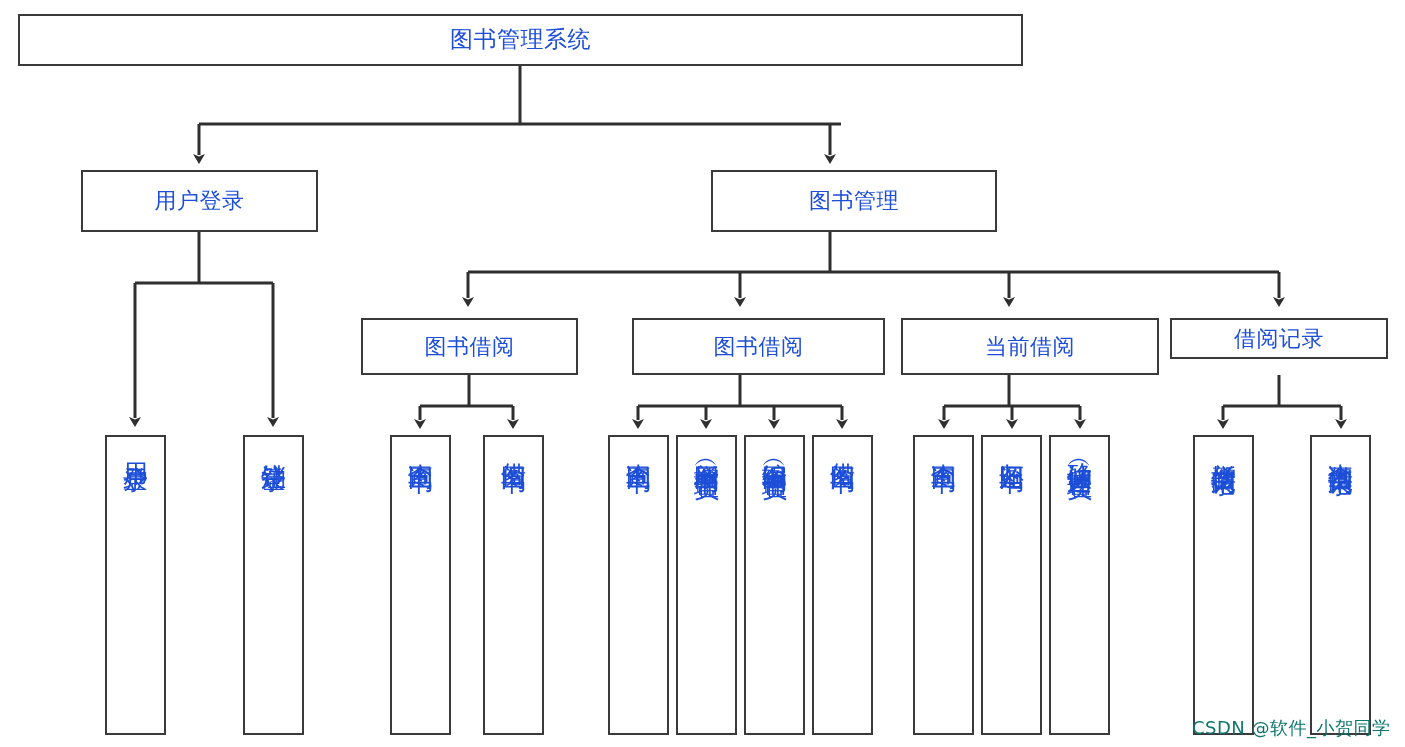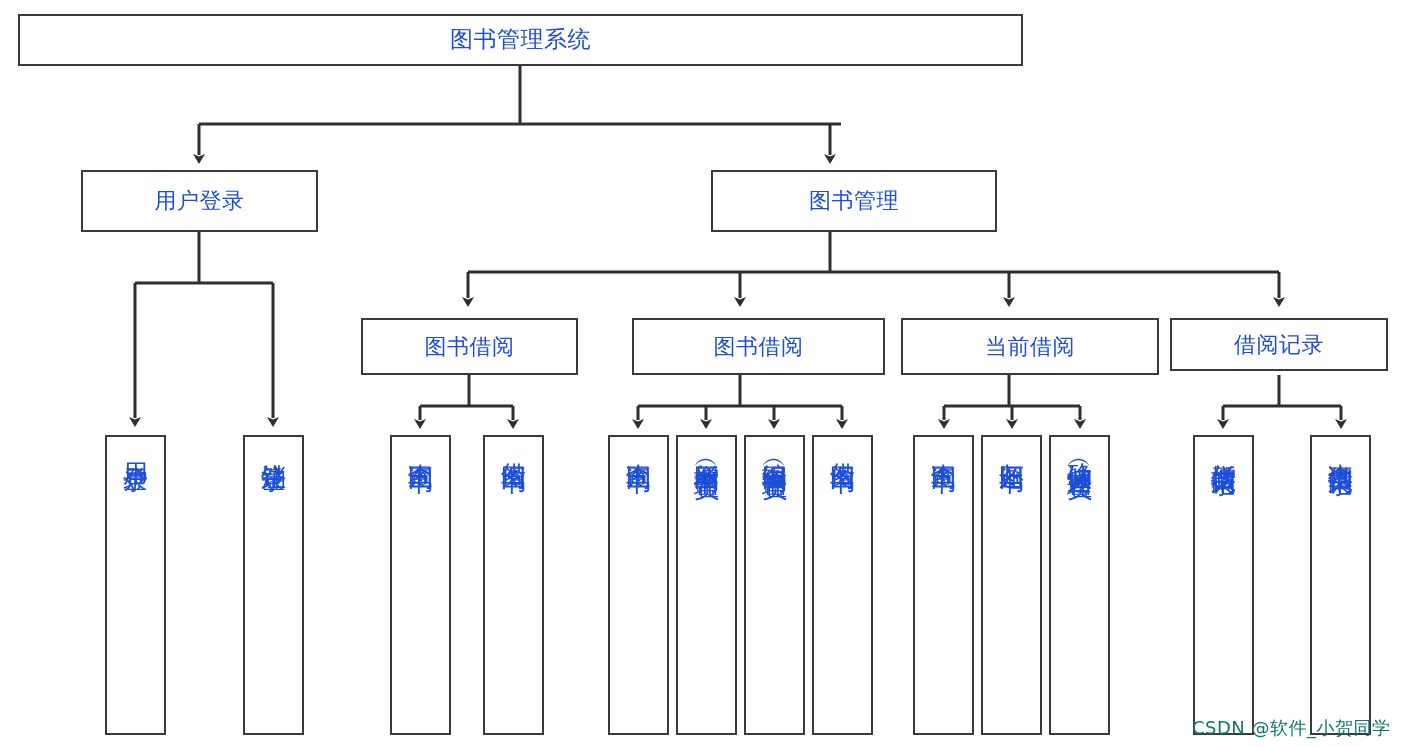--- a/index.html
+++ b/index.html
@@ -135,21 +135,21 @@
 
   <div class="node horiz" style="left:361px; top:318px; width:217px; height:57px;">
     <span class="label">图书借阅</span>
   </div>
   <div class="node horiz" style="left:632px; top:318px; width:253px; height:57px;">
     <span class="label">图书借阅</span>
   </div>
   <div class="node horiz" style="left:901px; top:318px; width:258px; height:57px;">
     <span class="label">当前借阅</span>
   </div>
-  <div class="node horiz" style="left:1170px; top:318px; width:218px; height:53px;">
+  <div class="node horiz" style="left:1170px; top:318px; width:218px; height:41px;">
     <span class="label">借阅记录</span>
   </div>
 
   <div class="node vert" style="left:105px; top:435px; width:61px; height:300px;">
     <span class="label">用户登录</span>
   </div>
   <div class="node vert" style="left:243px; top:435px; width:61px; height:300px;">
     <span class="label">注销登录</span>
   </div>
 

